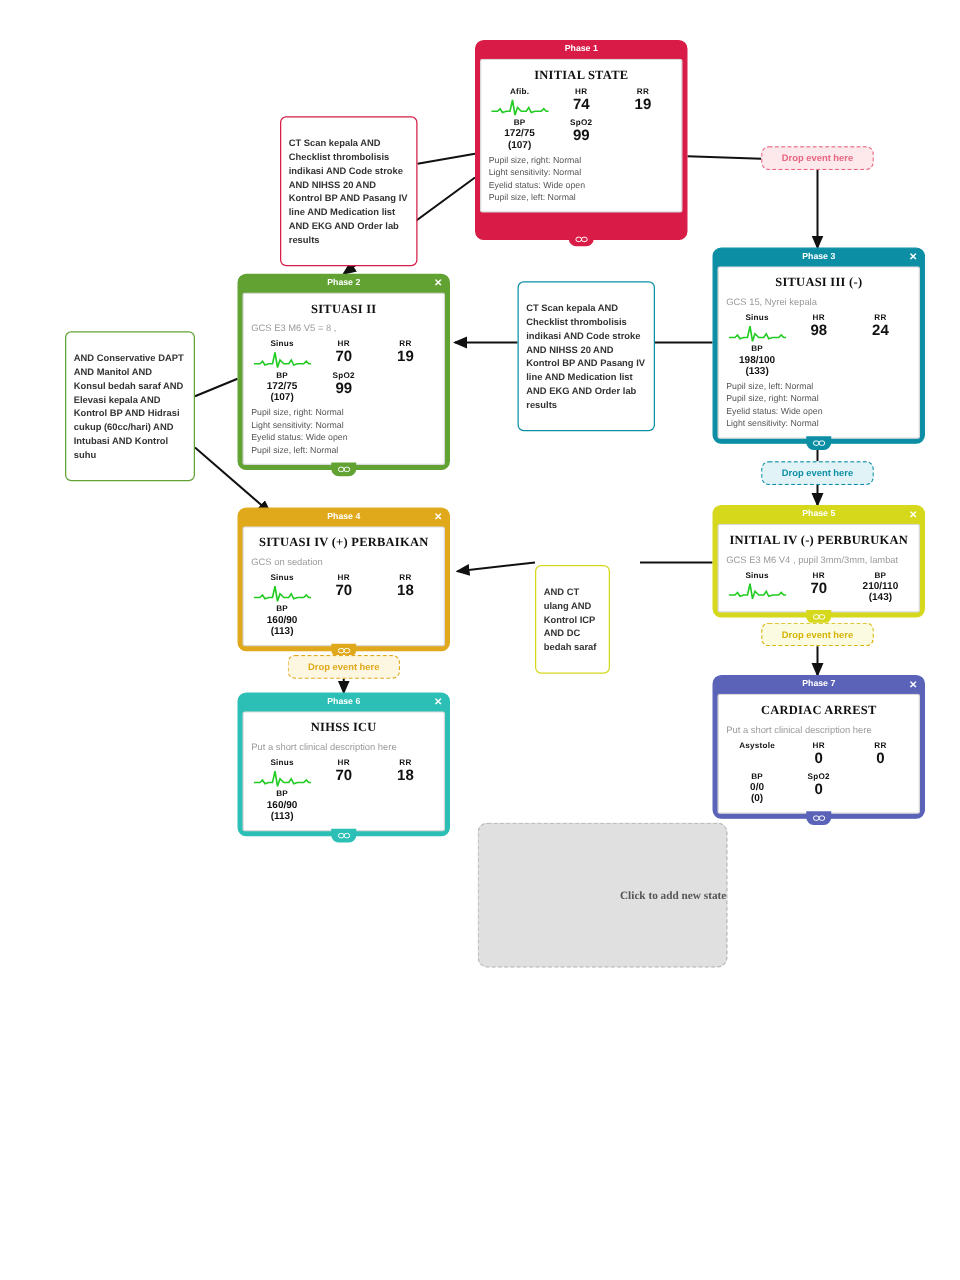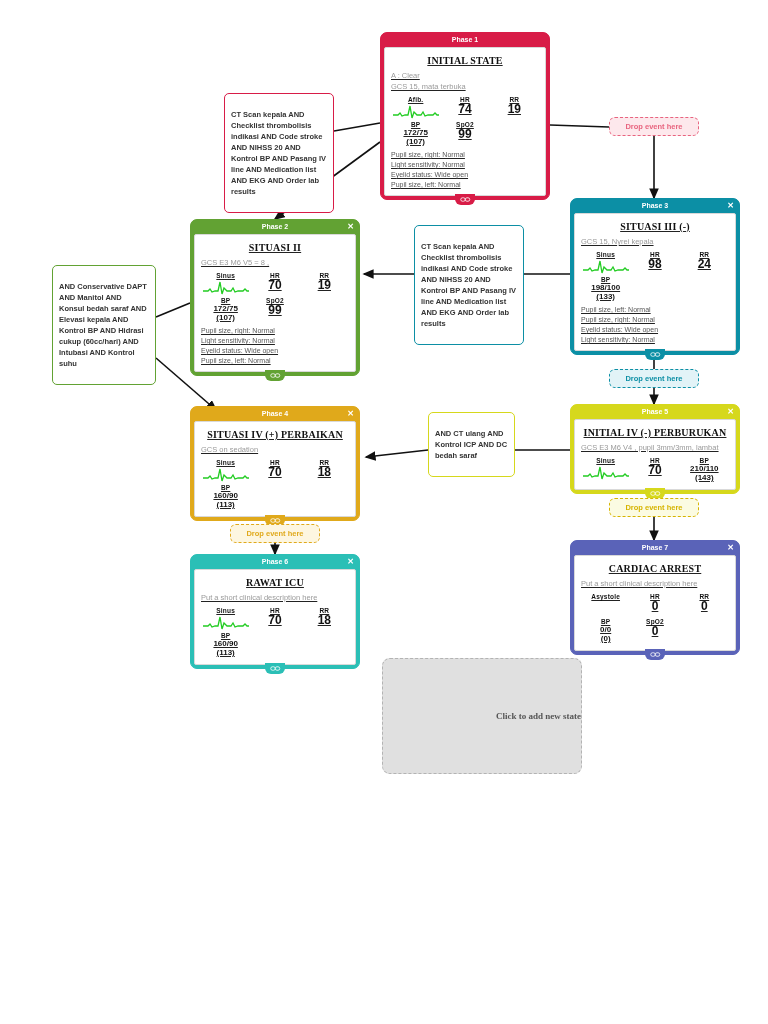--- a/index.html
+++ b/index.html
@@ -30,21 +30,20 @@
     position:absolute;right:5px;top:0;font-size:8px;font-weight:bold;
     line-height:14px;color:#fff;
   }
   .card .body{
     background:#fff;
     margin:0 3px 3px 3px;
     border:1px solid #d9d9d9;
     border-radius:2px;
     padding:4px 6px 5px 6px;
     box-sizing:border-box;
-    text-decoration:underline;
   }
   .card .title{
     text-align:center;font-weight:bold;font-size:10px;color:#111;
     font-family:"Liberation Serif", serif;
     margin:3px 0 4px 0;letter-spacing:.2px;
   }
   .card .desc{font-size:7.5px;color:#9a9a9a;margin-bottom:4px;line-height:11px;}
   .vitals{display:flex;flex-wrap:wrap;}
   .vcell{width:33.33%;box-sizing:border-box;text-align:center;margin-bottom:2px;}
   .vlab{font-size:6.5px;font-weight:bold;color:#111;letter-spacing:.2px;}
@@ -110,21 +109,20 @@
         <path d="M 654 517 L 654 540" stroke="#111" stroke-width="1.6" fill="none" marker-end="url(#arrowhead)"></path>
         <path d="M 275 511 L 275 524" stroke="#111" stroke-width="1.6" fill="none"></path>
         <path d="M 275 543 L 275 554" stroke="#111" stroke-width="1.6" fill="none" marker-end="url(#arrowhead)"></path>
         <path d="M 380 142 L 275 219" stroke="#111" stroke-width="1.6" fill="none" marker-end="url(#arrowhead)"></path>
       </g>
   </svg>
 <div class="card" style="left: 380px; top: 32px; width: 170px; min-height: 160px; border-color: rgb(216, 28, 71); background: rgb(216, 28, 71);">
       <div class="hdr" style="background: rgb(216, 28, 71);"><span>Phase 1</span></div>
       <div class="body">
         <div class="title">INITIAL STATE</div>
-        <div class="desc">A : Clear<br>GCS 15, mata terbuka</div>
         <div class="vitals">
           <div class="vcell">
             <div class="vlab">Afib.</div>
             <div class="ecg">
               <svg width="46" height="16" viewBox="0 0 46 16">
                 <polyline fill="none" stroke="#22cc22" stroke-width="1.3" points="0,12 5,12 7,10 9,13 12,12 15,12 17,3 19,15 21,9 24,12 28,12 30,9 32,13 35,12 40,12 42,10 44,12 46,12"></polyline>
               </svg>
             </div>
           </div>
           <div class="vcell">
@@ -306,21 +304,21 @@
       <div class="linkbadge" style="background: rgb(214, 216, 28);">
         <svg width="11" height="7" viewBox="0 0 22 12">
           <rect x="1.5" y="2.5" width="9" height="7" rx="3.5" fill="none" stroke="#fff" stroke-width="1.6"></rect>
           <rect x="10.5" y="2.5" width="9" height="7" rx="3.5" fill="none" stroke="#fff" stroke-width="1.6"></rect>
         </svg>
       </div>
     </div>
     <div class="card" style="left: 190px; top: 554px; width: 170px; min-height: 105px; border-color: rgb(43, 191, 182); background: rgb(43, 191, 182);">
       <div class="hdr" style="background: rgb(43, 191, 182);"><span>Phase 6</span><span class="close">✕</span></div>
       <div class="body">
-        <div class="title">RAWAT ICU</div>
+        <div class="title">NIHSS ICU</div>
         <div class="desc">Put a short clinical description here</div>
         <div class="vitals">
           <div class="vcell">
             <div class="vlab">Sinus</div>
             <div class="ecg">
               <svg width="46" height="16" viewBox="0 0 46 16">
                 <polyline fill="none" stroke="#22cc22" stroke-width="1.3" points="0,12 5,12 7,10 9,13 12,12 15,12 17,3 19,15 21,9 24,12 28,12 30,9 32,13 35,12 40,12 42,10 44,12 46,12"></polyline>
               </svg>
             </div>
           </div>
@@ -376,21 +374,21 @@
       <div class="linkbadge" style="background: rgb(90, 99, 184);">
         <svg width="11" height="7" viewBox="0 0 22 12">
           <rect x="1.5" y="2.5" width="9" height="7" rx="3.5" fill="none" stroke="#fff" stroke-width="1.6"></rect>
           <rect x="10.5" y="2.5" width="9" height="7" rx="3.5" fill="none" stroke="#fff" stroke-width="1.6"></rect>
         </svg>
       </div>
     </div>
     <div class="note" style="left: 224px; top: 93px; width: 110px; min-height: 93px; border-color: rgb(216, 28, 71);">CT Scan kepala AND Checklist thrombolisis indikasi AND Code stroke AND NIHSS 20 AND Kontrol BP AND Pasang IV line AND Medication list AND EKG AND Order lab results</div>
     <div class="note" style="left: 414px; top: 225px; width: 110px; min-height: 93px; border-color: rgb(12, 143, 165);">CT Scan kepala AND Checklist thrombolisis indikasi AND Code stroke AND NIHSS 20 AND Kontrol BP AND Pasang IV line AND Medication list AND EKG AND Order lab results</div>
     <div class="note" style="left: 52px; top: 265px; width: 104px; min-height: 105px; border-color: rgb(98, 162, 51);"> AND Conservative DAPT AND Manitol AND Konsul bedah saraf AND Elevasi kepala AND Kontrol BP AND Hidrasi cukup (60cc/hari) AND Intubasi AND Kontrol suhu</div>
-    <div class="note" style="left: 428px; top: 412px; width: 87px; min-height: 44px; border-color: rgb(214, 216, 28);"> AND CT ulang AND Kontrol ICP AND DC bedah saraf</div>
+    <div class="note" style="left: 428px; top: 452px; width: 60px; min-height: 44px; border-color: rgb(214, 216, 28);"> AND CT ulang AND Kontrol ICP AND DC bedah saraf</div>
     <div class="drop" style="left: 609px; top: 117px; width: 90px; height: 19px; border-color: rgb(232, 100, 127); color: rgb(232, 100, 127); background: rgb(253, 232, 236);">
       <span>Drop event here</span>
     </div>
     <div class="drop" style="left: 609px; top: 369px; width: 90px; height: 19px; border-color: rgb(12, 143, 165); color: rgb(12, 143, 165); background: rgb(226, 243, 247);">
       <span>Drop event here</span>
     </div>
     <div class="drop" style="left: 230px; top: 524px; width: 90px; height: 19px; border-color: rgb(224, 169, 27); color: rgb(224, 169, 27); background: rgb(253, 246, 224);">
       <span>Drop event here</span>
     </div>
     <div class="drop" style="left: 609px; top: 498px; width: 90px; height: 19px; border-color: rgb(214, 180, 0); color: rgb(214, 180, 0); background: rgb(251, 251, 226);">

